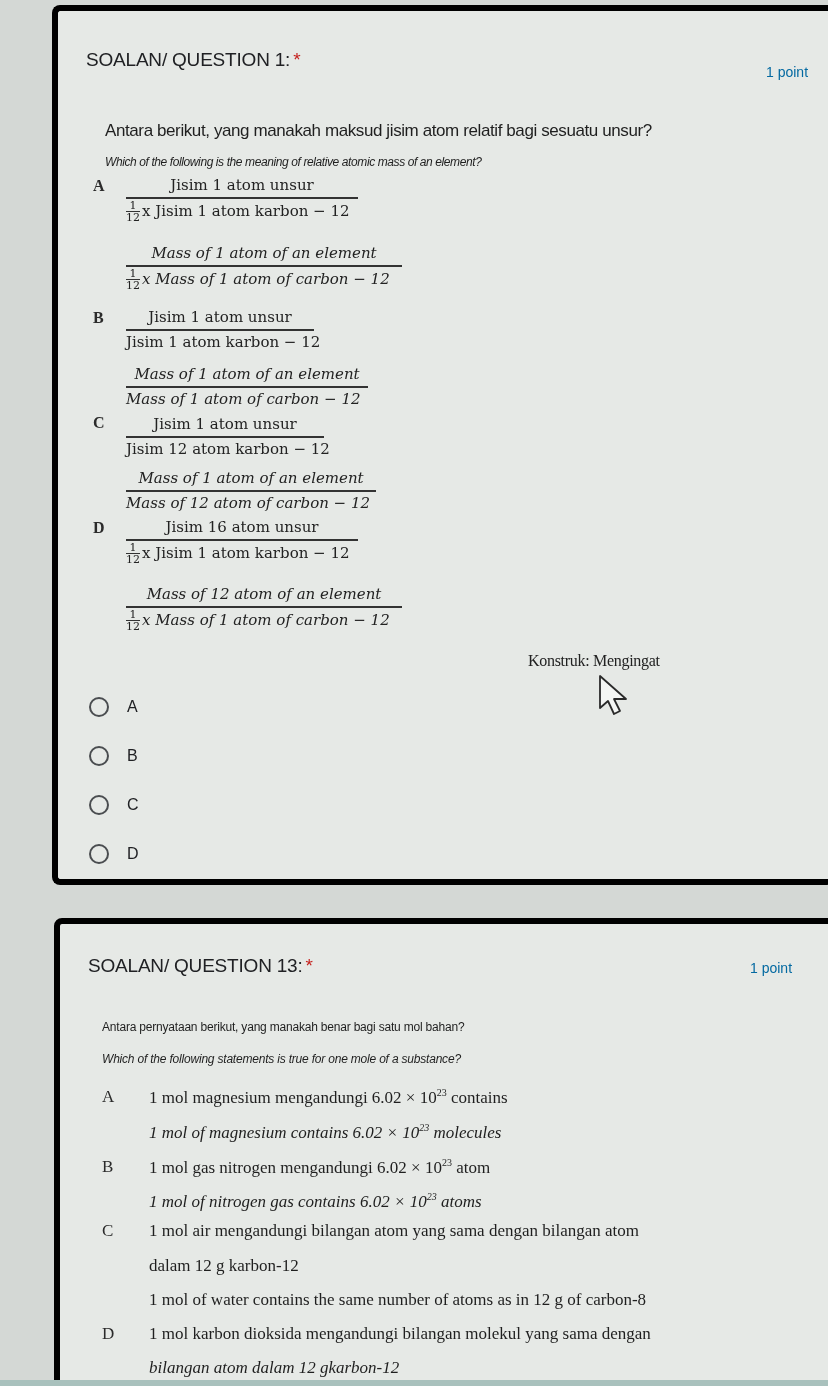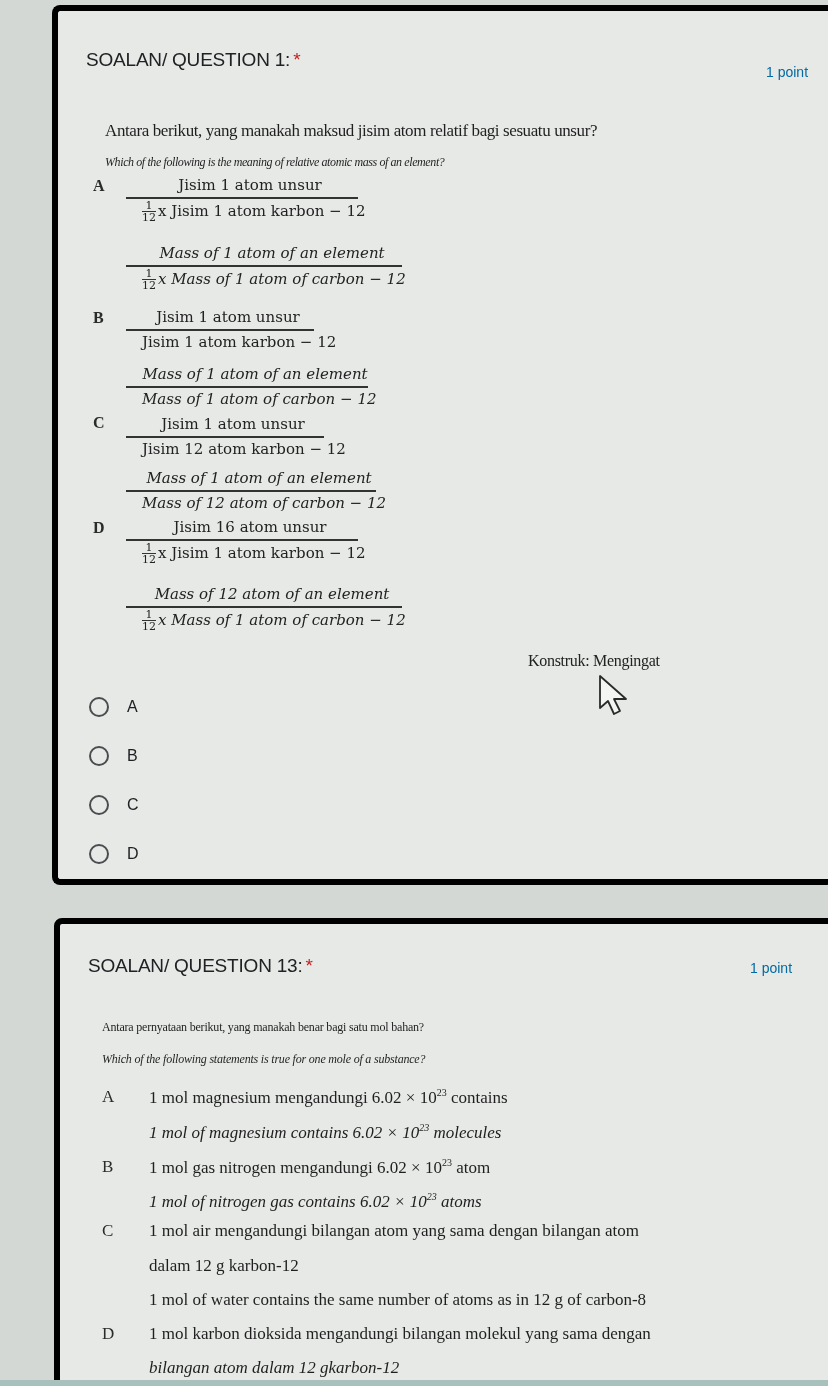--- a/index.html
+++ b/index.html
@@ -17,26 +17,26 @@
     border:6px solid #000000;
   }
   #card1 { left:52px; top:5px; width:776px; height:868px; border-top-right-radius:0; border-right:none; }
   #card2 { left:54px; top:918px; width:770px; height:470px; }
   .q-title {
     position:absolute; font-size:19px; color:#202124; letter-spacing:-0.2px;
     font-family:"Liberation Sans", sans-serif;
   }
   .q-title .req { color:#c5221f; margin-left:3px; }
   .points { position:absolute; font-size:14px; color:#0369a1; }
-  .serif { font-family:Liberation Serif, serif; }
+  .serif { font-family:Liberation Sans, sans-serif; }
   .prompt { position:absolute; font-size:12px; color:#1f1f1f; }
   .prompt.it { font-style:italic; }
   .opt-letter { position:absolute; font-family:"Liberation Serif", serif; font-size:16px; font-weight:bold; color:#2b2b2b; }
   .frac { position:absolute; font-family:"DejaVu Serif", serif; color:#222; }
-  .frac .num, .frac .den { display:block; white-space:nowrap; font-size:15px; line-height:20px;margin-left:16px; }
+  .frac .num, .frac .den { display:block; white-space:nowrap; font-size:15px; line-height:20px; }
   .frac .num { text-align:center; }
   .frac .bar { display:block; height:1.5px; background:#333; margin:2px 0 1px 0; }
   .frac.it .num, .frac.it .den-text { font-style:italic; }
   .sm-frac { display:inline-block; vertical-align:middle; text-align:center; font-size:11px; line-height:11px; margin-right:2px; font-style:normal; }
   .sm-frac span { display:block; }
   .sm-frac .l { border-top:1px solid #333; }
   .construct { position:absolute; font-family:"Liberation Serif", serif; font-size:16px; color:#222; letter-spacing:-0.3px; }
   .radio-row { position:absolute; display:flex; align-items:center; cursor:pointer; }
   .radio { width:20px; height:20px; border:2px solid #4a4d50; border-radius:50%; box-sizing:border-box; }
   .radio-label { margin-left:18px; font-size:16px; color:#202124; }

